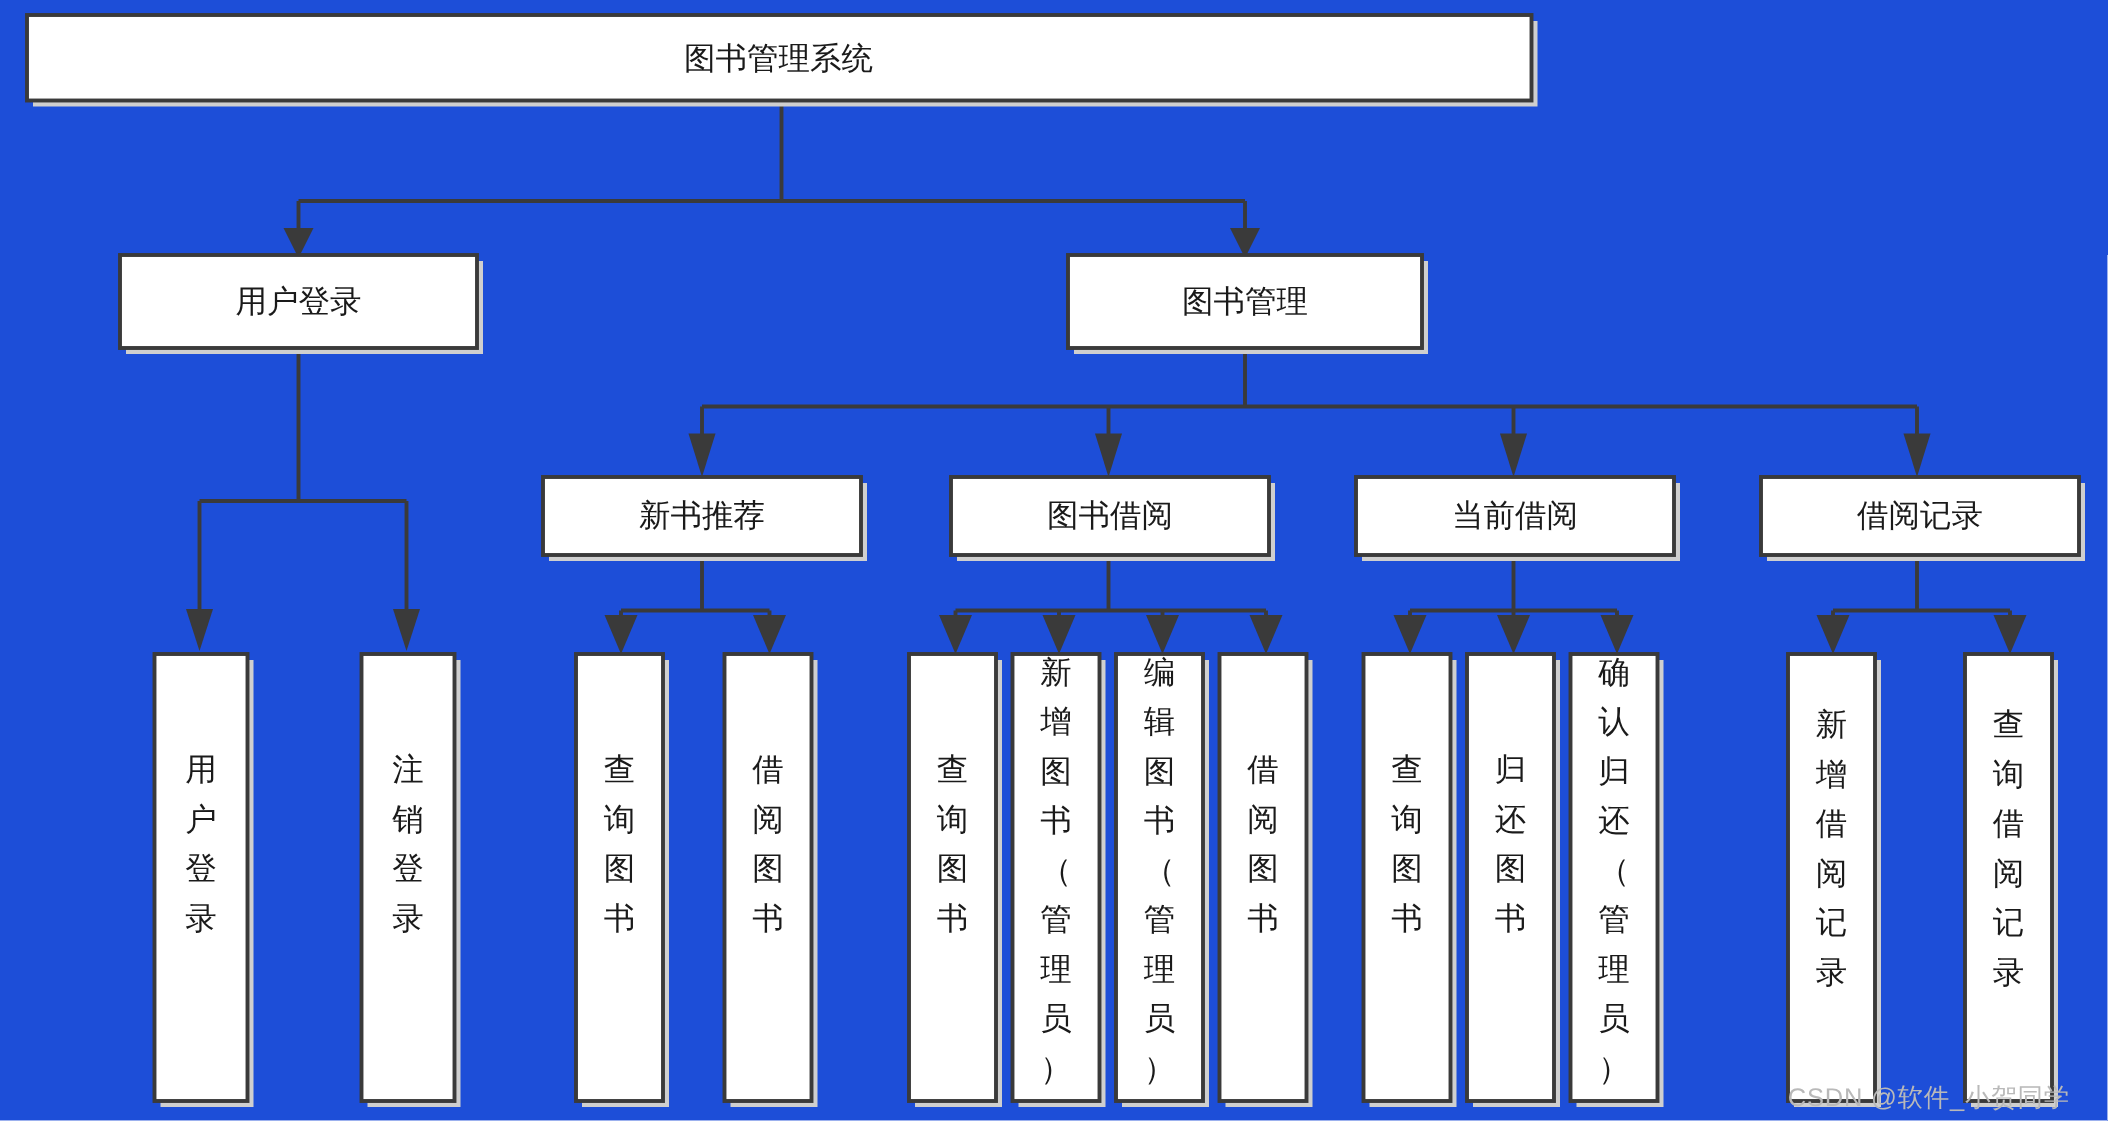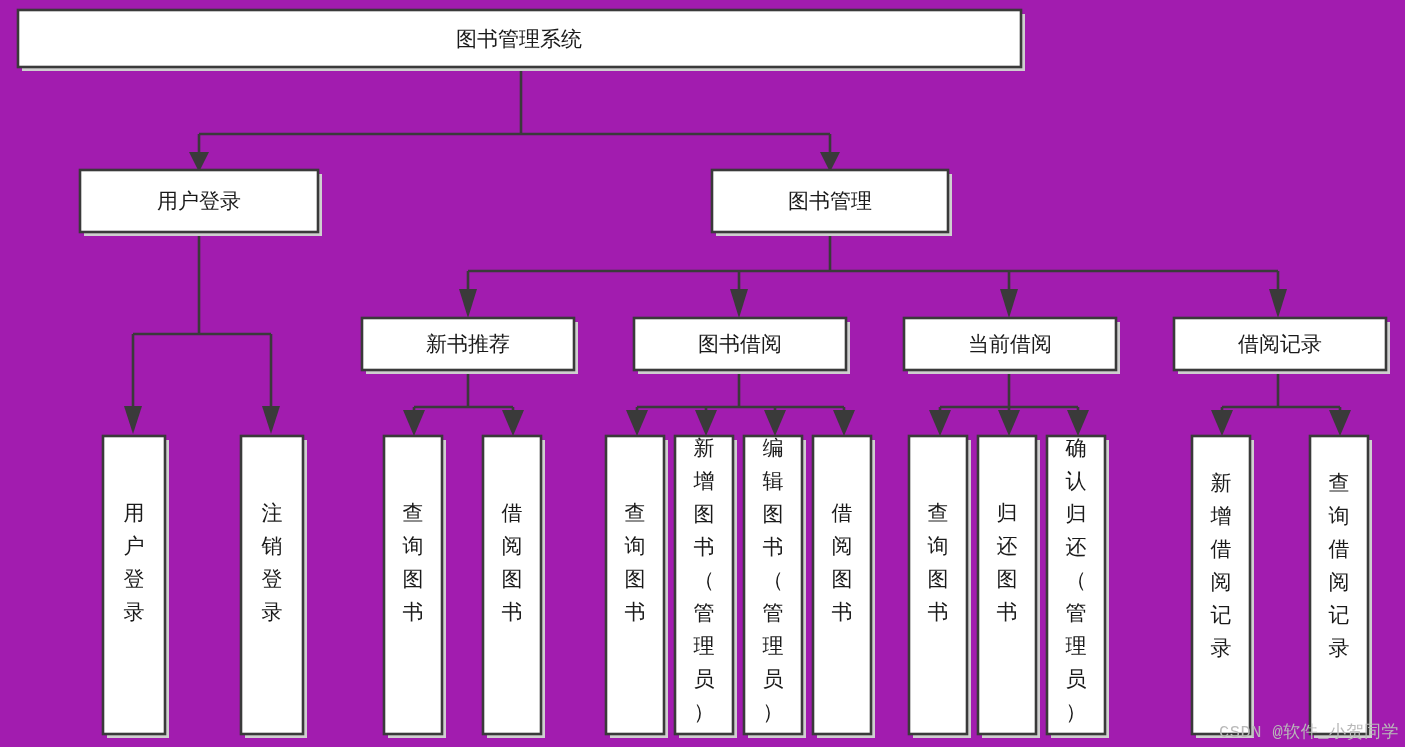--- a/index.html
+++ b/index.html
@@ -7,21 +7,21 @@
     padding: 0;
     background: #ffffff;
   }
   body {
     font-family: "DejaVu Sans", "Liberation Sans", sans-serif;
   }
   #diagram-root {
     position: relative;
     width: 1405px;
     height: 747px;
-    background: #a21caf;
+    background: #1d4ed8;
     overflow: hidden;
   }
   svg#flowchart {
     position: absolute;
     left: 0;
     top: 0;
     width: 1405px;
     height: 747px;
     display: block;
   }
@@ -51,23 +51,23 @@
     dominant-baseline: middle;
   }
   .node-label-v {
     font-family: "DejaVu Sans", "Liberation Sans", sans-serif;
     font-size: 21px;
     fill: #1a1a1a;
     text-anchor: middle;
   }
   .watermark {
     position: absolute;
-    right: 6px;
+    right: 25px;
     bottom: 4px;
-    font-family: Liberation Mono, monospace;
+    font-family: Liberation Sans, sans-serif;
     font-size: 17px;
     color: #b9b9b9;
     letter-spacing: 0.5px;
     white-space: nowrap;
     user-select: none;
   }
 </style>
 </head>
 <body>
 

